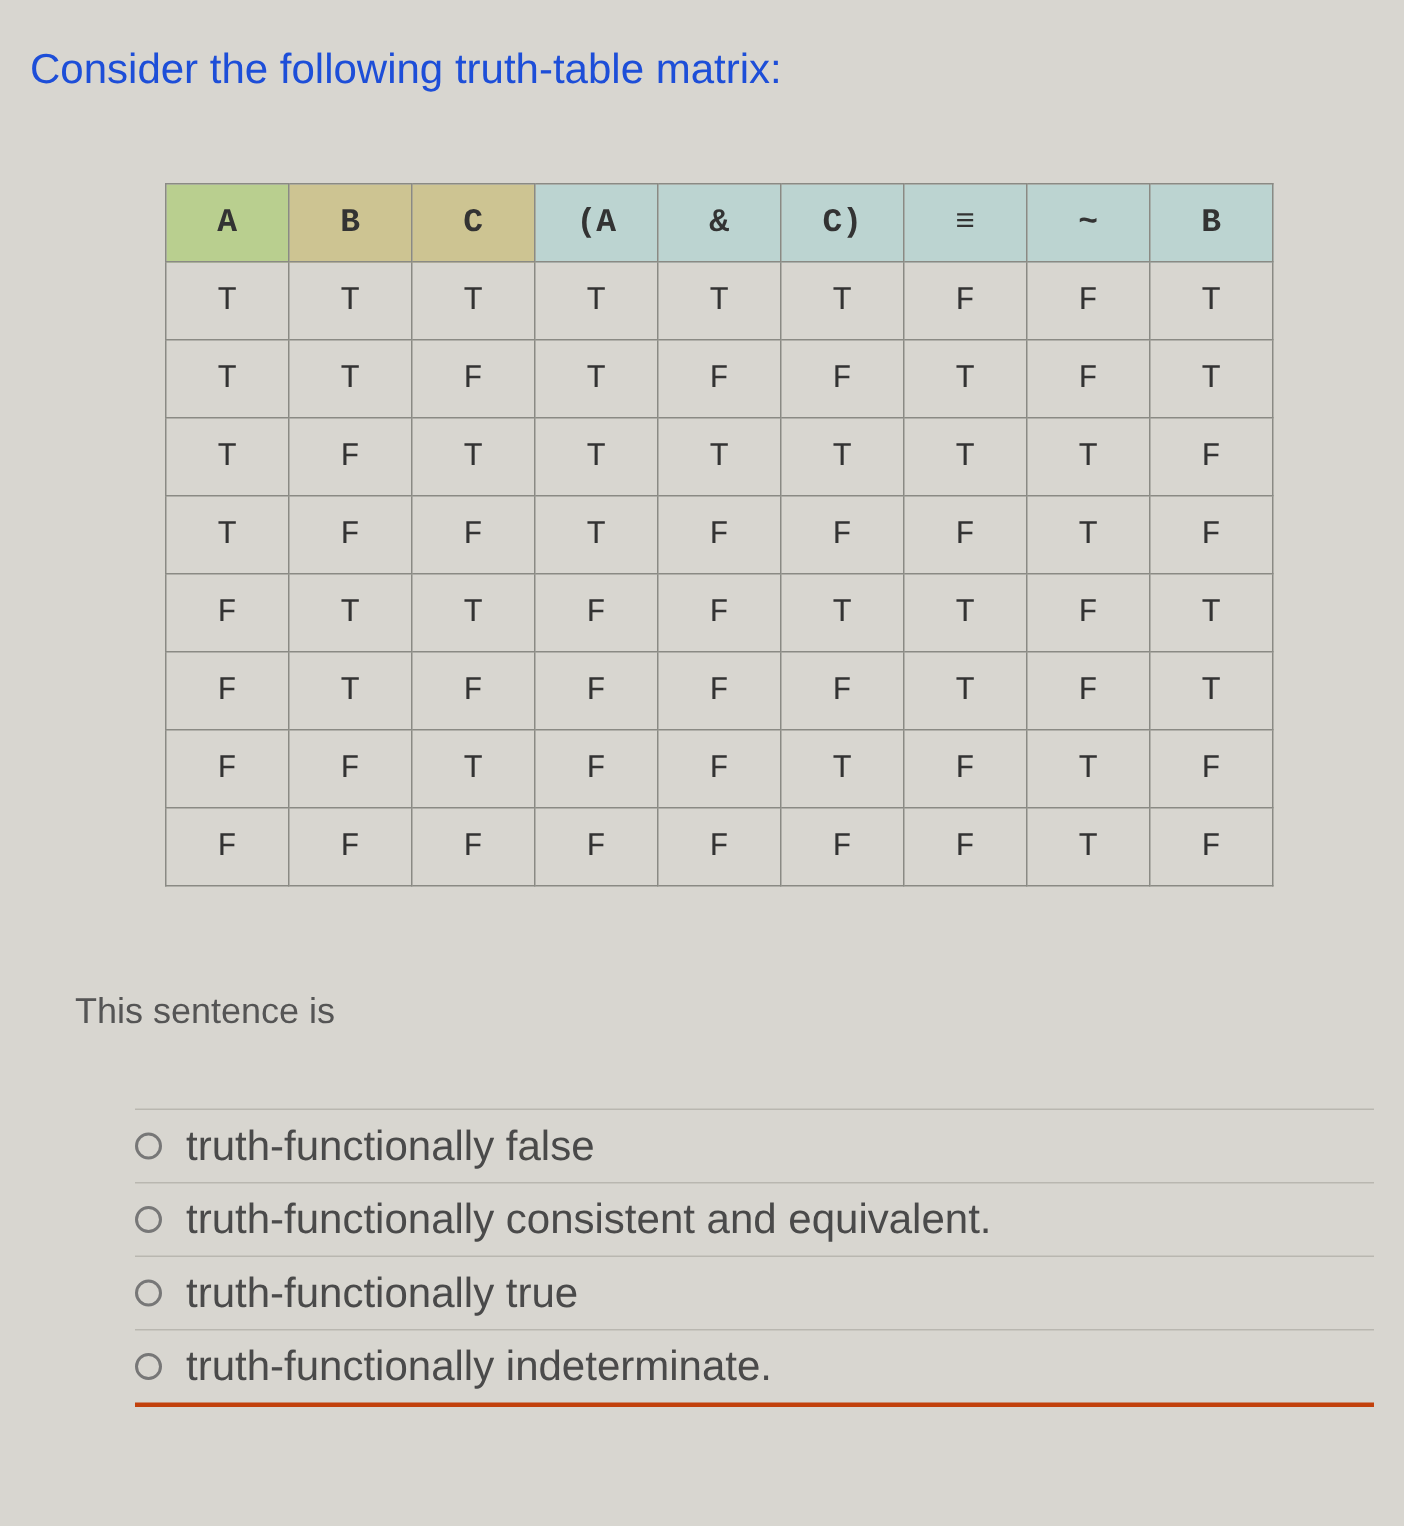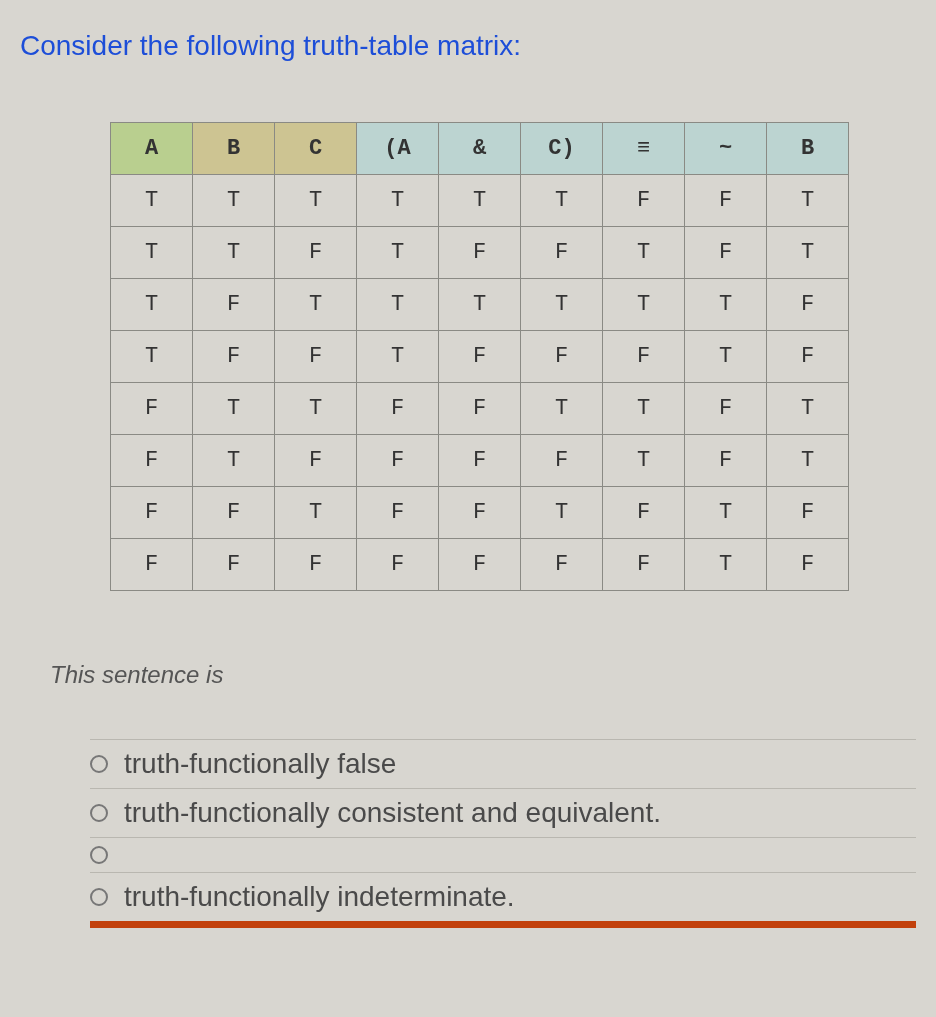--- a/index.html
+++ b/index.html
@@ -44,34 +44,33 @@
   }
   th.colA { background: #b9cf8f; }
   th.colB { background: #cdc492; }
   th.colC { background: #cdc492; }
   th.right { background: #bcd4d1; }
   .sentence {
     font-size: 24px;
     color: #555;
     margin-left: 30px;
     margin-bottom: 50px;
-    font-style: italic;
   }
   .options {
     margin-left: 70px;
   }
   .option {
     display: flex;
     align-items: center;
     font-size: 28px;
     color: #4a4a4a;
     padding: 8px 0;
     border-top: 1px solid #b9b7b0;
   }
-  .option:last-child { border-bottom: 7px solid #c2410c; }
+  .option:last-child { border-bottom: 3px solid #c2410c; }
   .radio {
     width: 18px;
     height: 18px;
     border: 2px solid #777;
     border-radius: 50%;
     margin-right: 16px;
     flex: 0 0 auto;
     background: transparent;
   }
 </style>
@@ -196,20 +195,21 @@
     <div class="option">
       <span class="radio"></span>
       <span>truth-functionally false</span>
     </div>
     <div class="option">
       <span class="radio"></span>
       <span>truth-functionally consistent and equivalent.</span>
     </div>
     <div class="option">
       <span class="radio"></span>
+      <span>truth-functionally true</span>
     </div>
     <div class="option">
       <span class="radio"></span>
       <span>truth-functionally indeterminate.</span>
     </div>
   </div>
 
 </div>
 
 </body></html>

